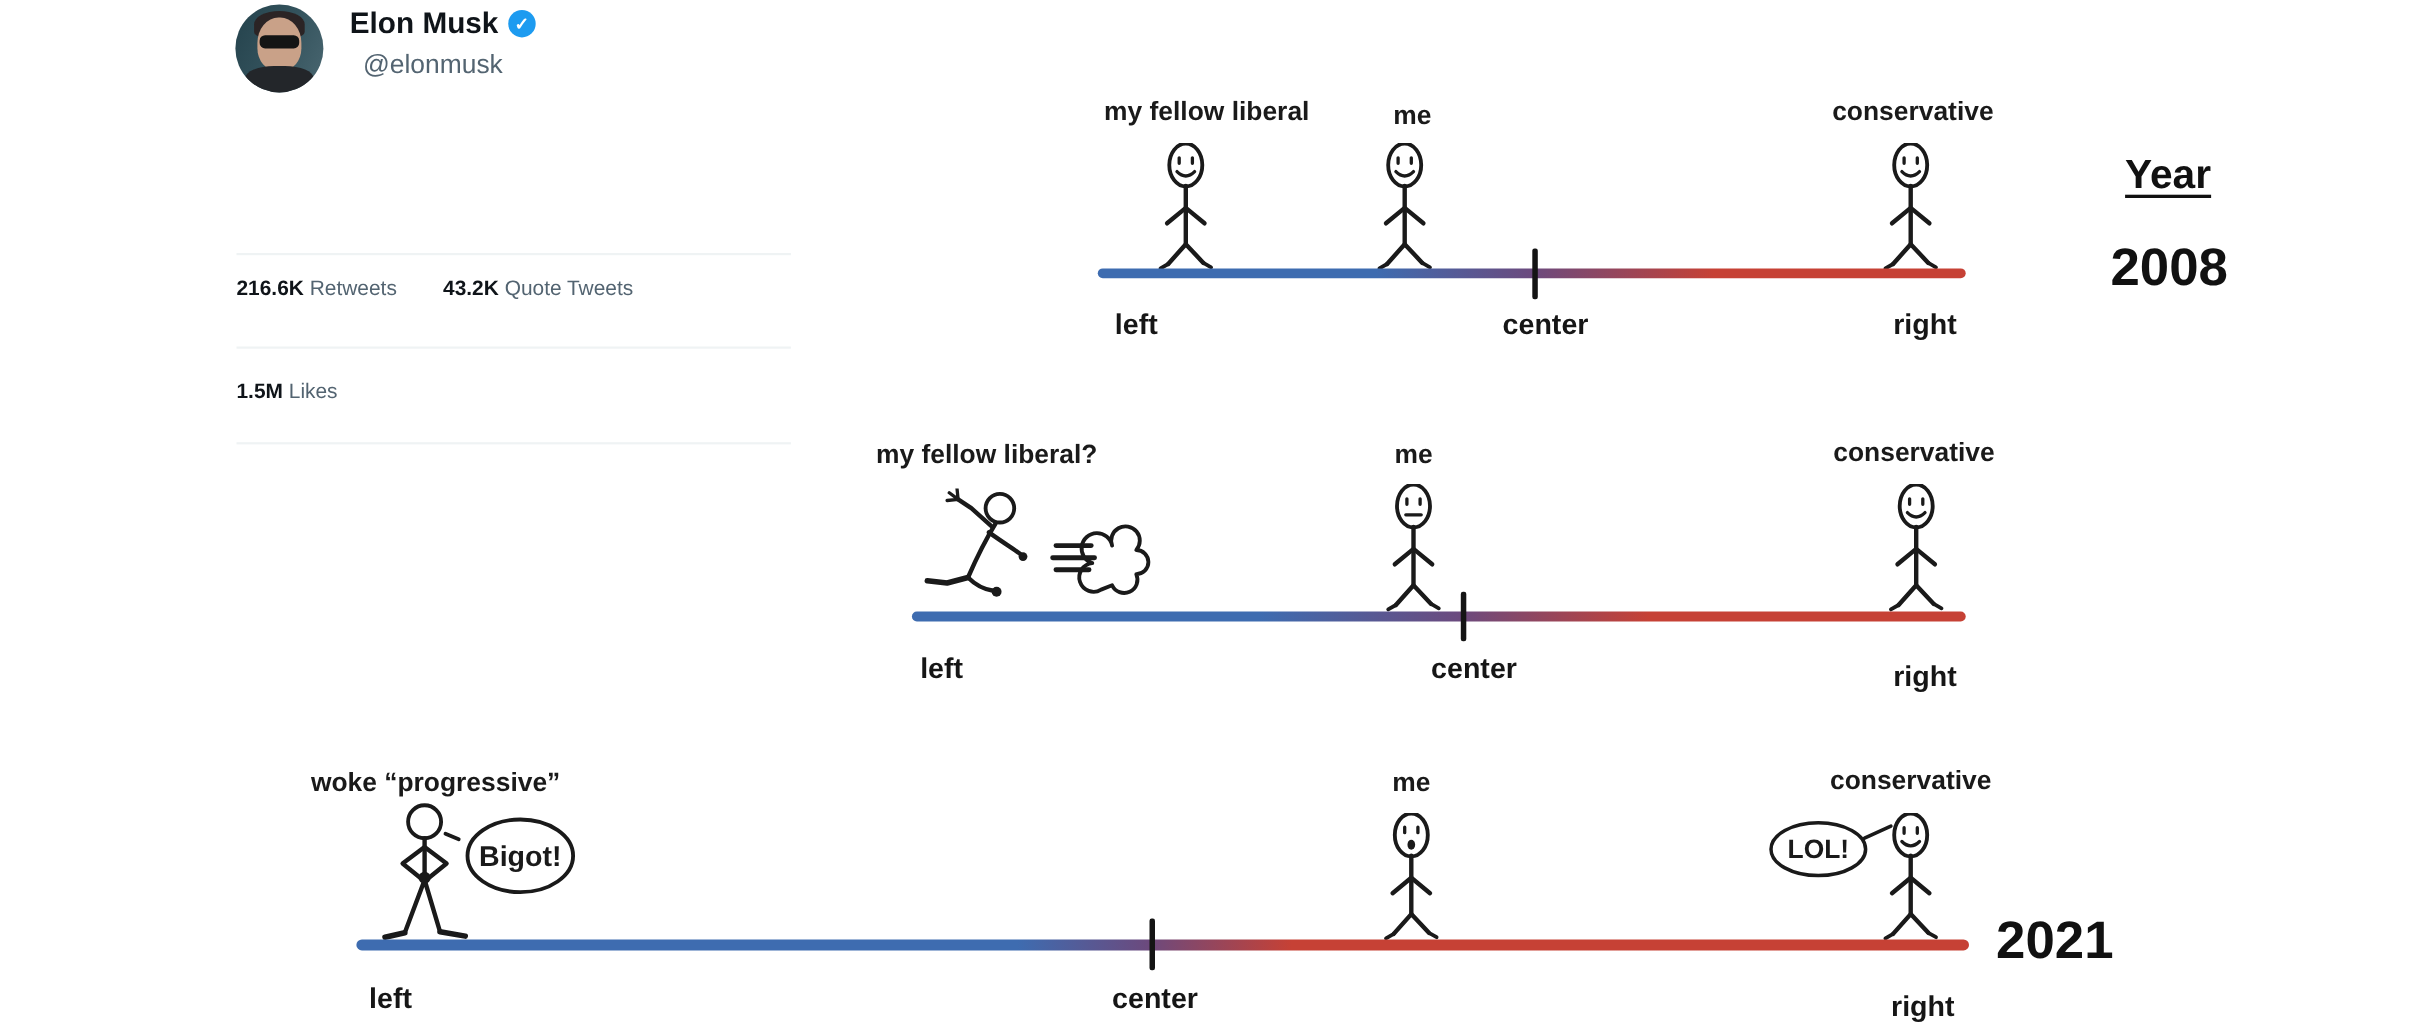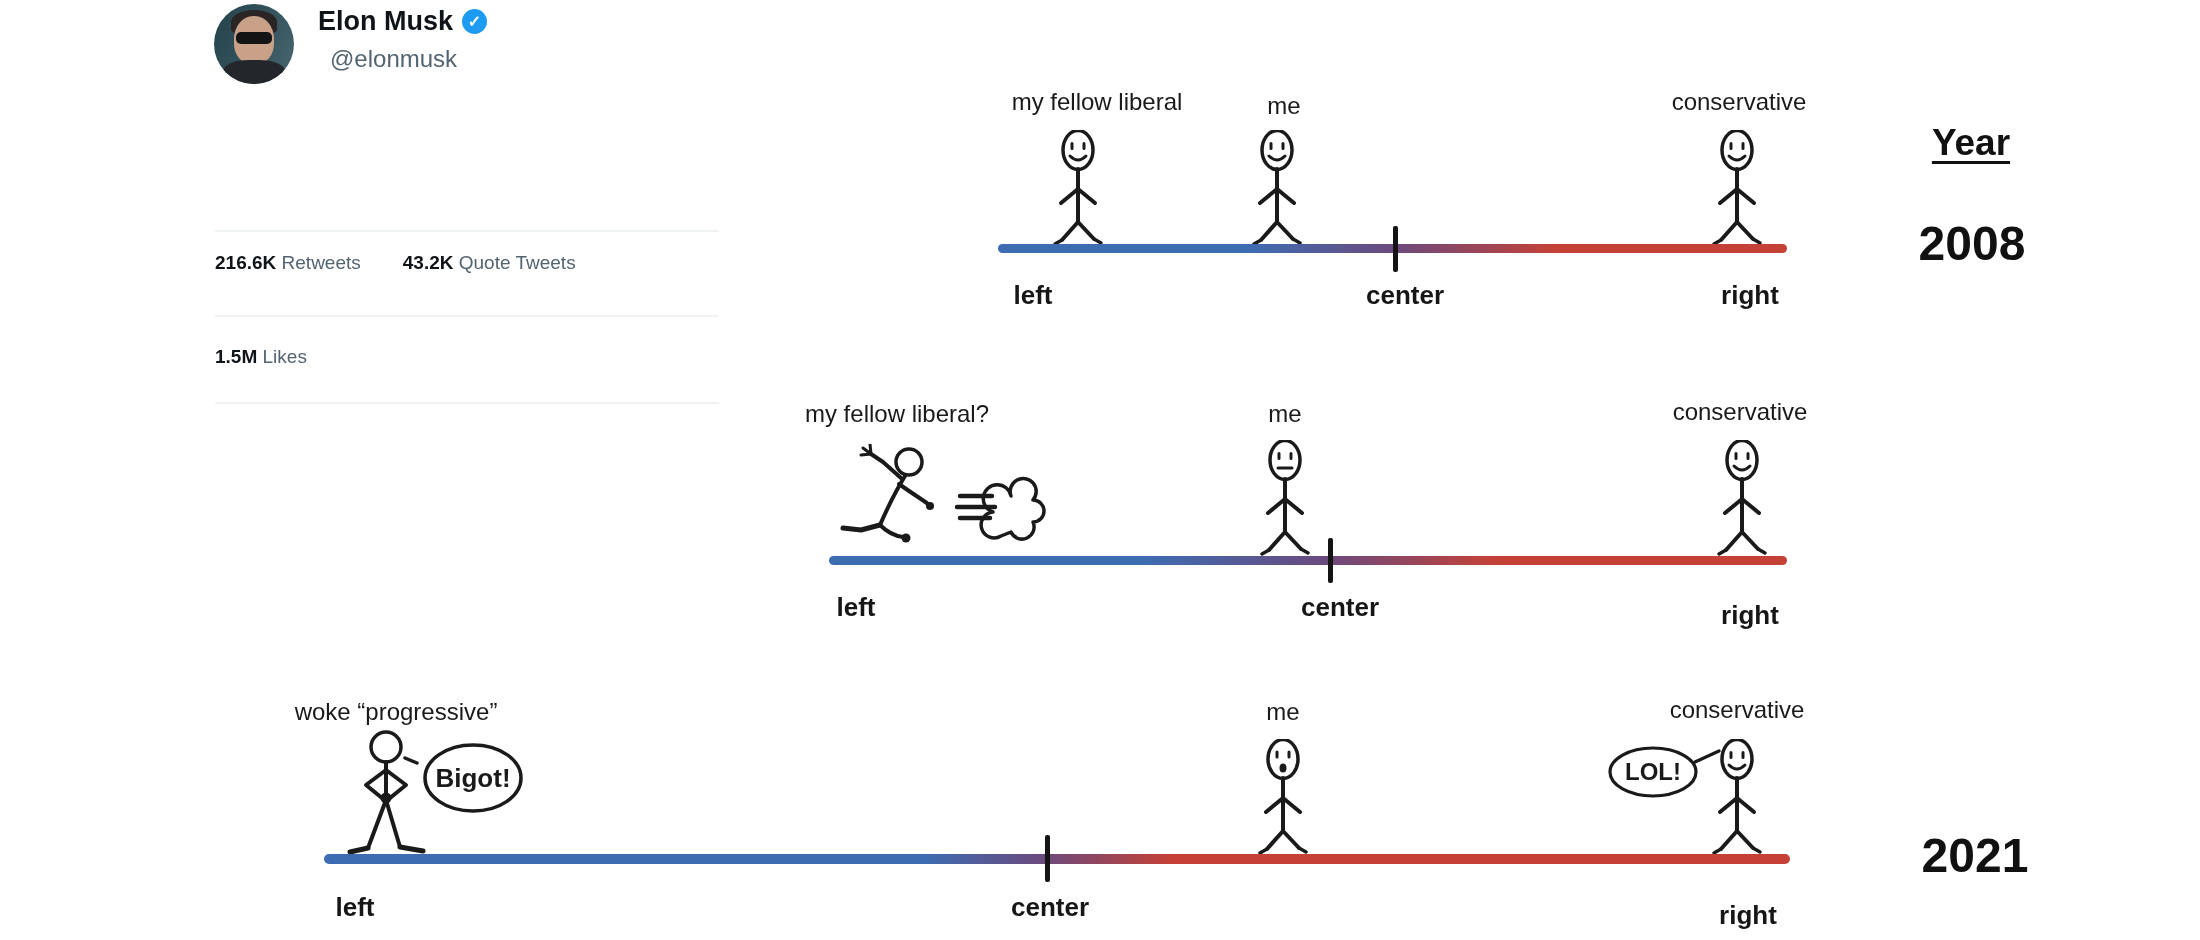--- a/index.html
+++ b/index.html
@@ -29,21 +29,21 @@
 
   .timestamp{position:absolute;left:1px;top:128px;width:432px;font-size:25px;line-height:35px;color:#536471;}
   .divider{position:absolute;left:1px;width:504px;height:2px;background:#eff3f4;}
   .stats-row{position:absolute;left:1px;font-size:19px;color:#536471;white-space:nowrap;}
   .stats-row .cnt{font-weight:bold;color:#0f1419;}
   .stat-group{cursor:pointer;}
   .gap{display:inline-block;width:42px;}
 
   
   .meme{position:absolute;inset:0;cursor:pointer;}
-  .cap{position:absolute;transform:translateX(-50%);font-size:24px;font-weight:400;color:#1a1a1a;white-space:nowrap;}
+  .cap{position:absolute;transform:translateX(-50%);font-size:24px;font-weight:700;color:#1a1a1a;white-space:nowrap;}
   .axis-label{position:absolute;transform:translateX(-50%);font-size:26px;font-weight:700;color:#161616;white-space:nowrap;}
   .year{position:absolute;transform:translateX(-50%);font-size:48px;font-weight:600;color:#111;white-space:nowrap;}
   .year-header{position:absolute;transform:translateX(-50%);font-size:37px;font-weight:bold;color:#111;
     text-decoration:underline;text-underline-offset:6px;white-space:nowrap;}
   .tl{position:absolute;height:9px;border-radius:5px;}
   .tl1{background:linear-gradient(90deg,#3e6cb0 0%,#3e6cb0 32%,#6b4a7e 50%,#c64135 71%,#c64135 100%);}
   .tl2{background:linear-gradient(90deg,#3e6cb0 0%,#3e6cb0 33%,#6b4a7e 52%,#c64135 70%,#c64135 100%);}
   .tl3{background:linear-gradient(90deg,#3e6cb0 0%,#3e6cb0 41%,#6b4a7e 49%,#c64135 58%,#c64135 100%);}
   .tick{position:absolute;width:5px;background:#141414;border-radius:2px;}
   .fig{position:absolute;transform:translateX(-50%);}
@@ -114,23 +114,23 @@
 
   <div class="stats-row" style="top:346px">
     <span class="stat-group"><span class="cnt">1.5M</span> <span>Likes</span></span>
   </div>
 
   <div class="divider" style="top:402px"></div>
 </aside>
 
 <section class="meme">
 
-  <div class="year-header" style="left:1971px;top:122px">Year</div>
+  <div class="year-header" style="left:1971px;top:138px">Year</div>
   <div class="year" style="left:1972px;top:216px">2008</div>
-  <div class="year" style="left:1975px;top:828px">2021</div>
+  <div class="year" style="left:1868px;top:828px">2021</div>
 
   <div class="cap" style="left:1097px;top:88px">my fellow liberal</div>
   <div class="cap" style="left:1284px;top:92px">me</div>
   <div class="cap" style="left:1739px;top:88px">conservative</div>
 
   <svg class="fig" style="left:1078px;top:130px" width="100" height="118" viewBox="0 0 100 118">
       <use href="#sf-happy"></use>
     </svg>
   <svg class="fig" style="left:1277px;top:130px" width="100" height="118" viewBox="0 0 100 118">
       <use href="#sf-happy"></use>

